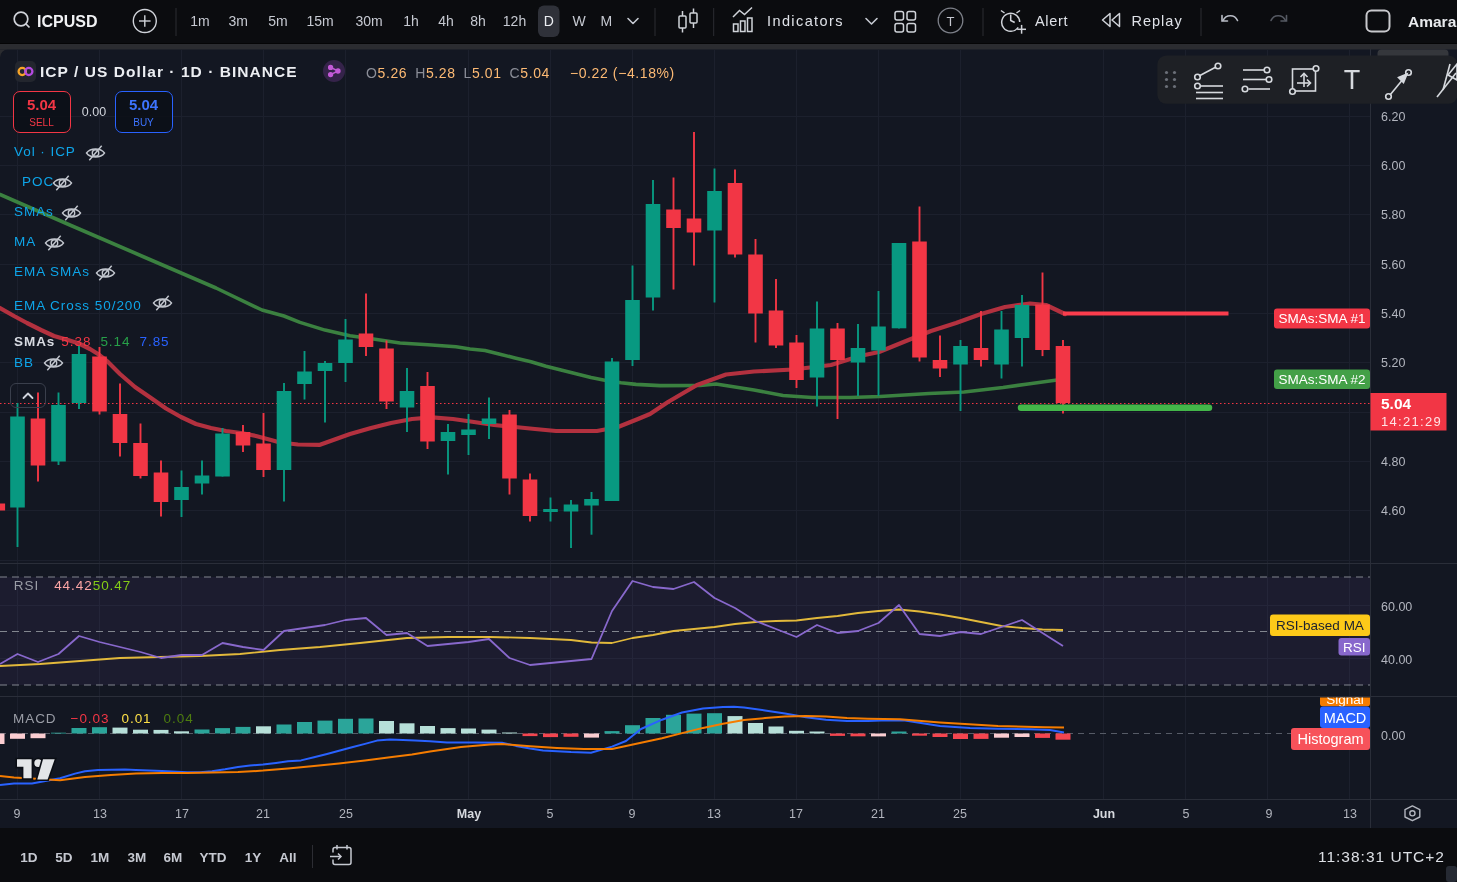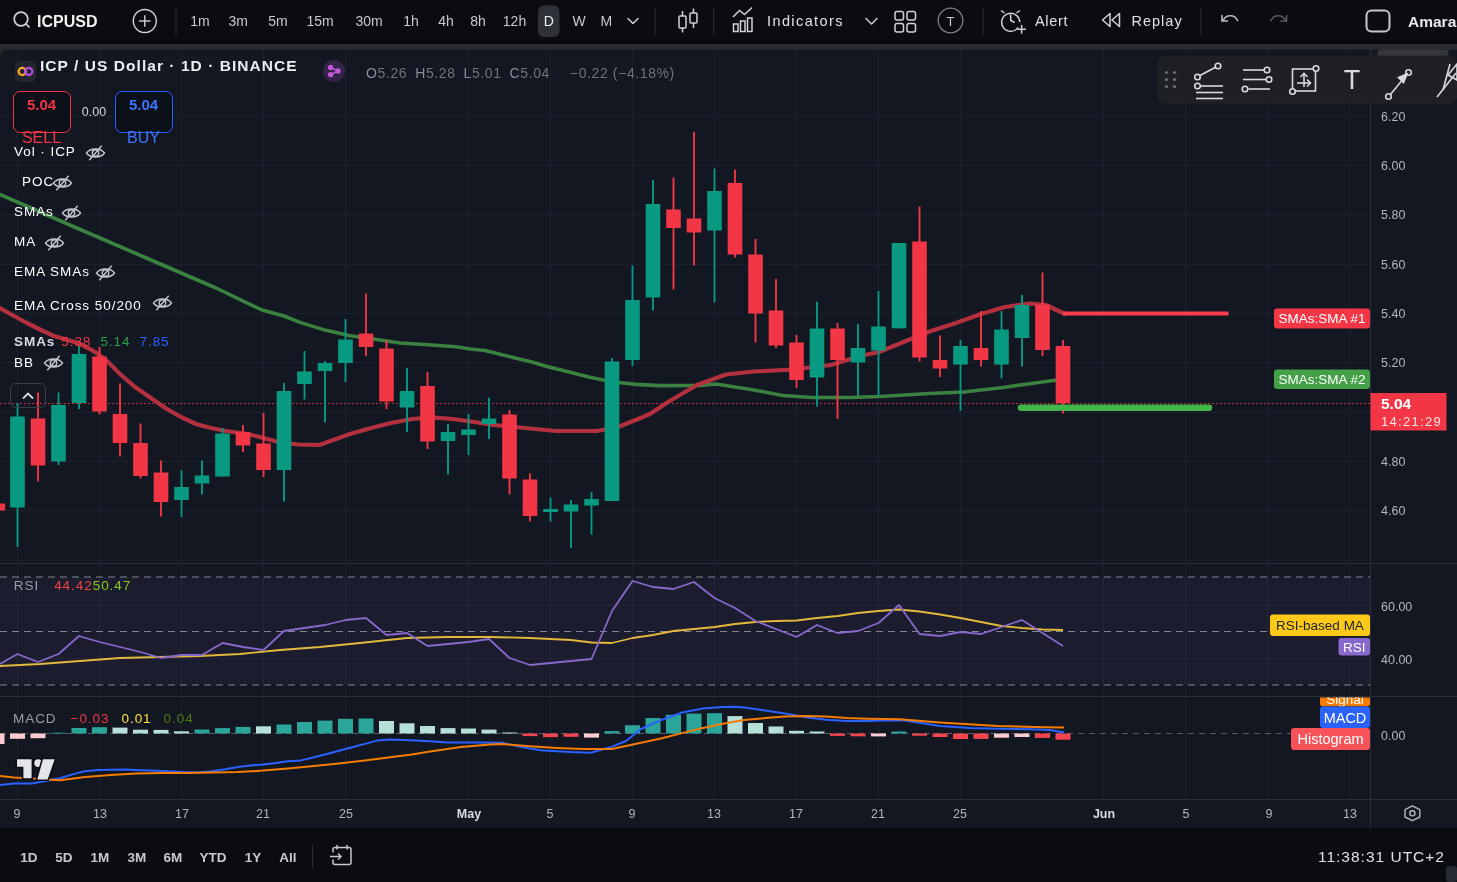--- a/index.html
+++ b/index.html
@@ -3,27 +3,27 @@
 * { margin:0; padding:0; box-sizing:border-box; }
 html,body { width:1457px; height:882px; overflow:hidden; background:#131722; }
 body, text, div { font-family:"Liberation Sans", sans-serif; }
 #app { position:relative; width:1457px; height:882px; }
 .abs { position:absolute; left:0; top:0; }
 #topbar { position:absolute; left:0; top:0; width:1457px; height:44px; background:#0b0c0f; border-bottom:1px solid #050506; }
 #botbar { position:absolute; left:0; top:828px; width:1457px; height:54px; background:#0b0c0f; }
 .ttl { position:absolute; font-size:15.5px; font-weight:700; color:#eceef2; letter-spacing:1.05px; white-space:nowrap; }
 .ohlc { position:absolute; font-size:14px; white-space:nowrap; letter-spacing:0.6px; }
 .ohlc .k { color:#8b8e98; }
-.ohlc .v { color:#737373; }
+.ohlc .v { color:#fdba74; }
 .btn { position:absolute; top:90.5px; width:58px; height:42px; border-radius:7px; background:rgba(12,15,22,0.85); text-align:center; }
 .btn .p { font-size:15px; font-weight:700; margin-top:4px; }
-.btn .t { font-size:16px; margin-top:16px; }
+.btn .t { font-size:10px; margin-top:4px; }
 .sell { left:12.5px; border:1px solid #f23645; color:#f23645; }
 .buy { left:114.5px; border:1px solid #2962ff; color:#3d74ff; }
-.lrow { position:absolute; font-size:13.5px; color:#ffffff; white-space:nowrap; letter-spacing:0.95px; }
+.lrow { position:absolute; font-size:13.5px; color:#0ea5e9; white-space:nowrap; letter-spacing:0.95px; }
 </style></head>
 <body>
 <div id="app">
 <svg class="abs" width="1457" height="882" viewBox="0 0 1457 882" font-family="Liberation Sans, sans-serif">
 <rect x="0" y="44" width="1457" height="784" fill="#131722"></rect>
 <line x1="17.5" y1="50" x2="17.5" y2="799" stroke="#1c202d" stroke-width="1" shape-rendering="crispEdges"></line>
 <line x1="99.5" y1="50" x2="99.5" y2="799" stroke="#1c202d" stroke-width="1" shape-rendering="crispEdges"></line>
 <line x1="181.5" y1="50" x2="181.5" y2="799" stroke="#1c202d" stroke-width="1" shape-rendering="crispEdges"></line>
 <line x1="263.5" y1="50" x2="263.5" y2="799" stroke="#1c202d" stroke-width="1" shape-rendering="crispEdges"></line>
 <line x1="345.5" y1="50" x2="345.5" y2="799" stroke="#1c202d" stroke-width="1" shape-rendering="crispEdges"></line>
@@ -278,21 +278,21 @@
 <rect x="1320" y="706.5" width="50" height="21.5" rx="3" fill="#2962ff"></rect>
 <text x="1345.0" y="722.5" font-size="14.5" fill="#fff" font-weight="normal" text-anchor="middle">MACD</text>
 <rect x="1291" y="728" width="79" height="22" rx="3" fill="#f7525a"></rect>
 <text x="1330.5" y="744.2" font-size="14.5" fill="#fff" font-weight="normal" text-anchor="middle">Histogram</text>
 </svg>
 <svg style="position:absolute;left:14.5px;top:60.5px" width="21" height="21" viewBox="0 0 21 21">
       <rect width="21" height="21" rx="5" fill="#23262e"></rect>
       <circle cx="7.2" cy="10.5" r="3.6" fill="none" stroke="#f7a428" stroke-width="2.3"></circle>
       <circle cx="13.8" cy="10.5" r="3.6" fill="none" stroke="#b44ae0" stroke-width="2.3"></circle>
     </svg>
-<div class="ttl" style="left:40px;top:57px">ICP / US Dollar · 1D · BINANCE</div>
+<div class="ttl" style="left:40px;top:63px">ICP / US Dollar · 1D · BINANCE</div>
 <svg style="position:absolute;left:322px;top:59px" width="24" height="24" viewBox="0 0 24 24">
       <circle cx="12" cy="12" r="11" fill="#35234a"></circle>
       <g stroke="#c45ad9" stroke-width="1.5" fill="#c45ad9">
         <circle cx="8.6" cy="8.4" r="1.9"></circle>
         <circle cx="8.6" cy="15.6" r="1.9"></circle>
         <circle cx="16" cy="12" r="1.9"></circle>
         <line x1="8.6" y1="8.4" x2="16" y2="12"></line>
         <line x1="8.6" y1="15.6" x2="16" y2="12"></line>
       </g>
     </svg>
@@ -345,21 +345,21 @@
 <div class="lrow" style="left:14px;top:334px;color:#d8dbe2;font-weight:700">SMAs<span style="color:#f23645;font-weight:400;margin-left:6px">5.38</span><span style="color:#27a049;font-weight:400;margin-left:9px">5.14</span><span style="color:#2962ff;font-weight:400;margin-left:9px">7.85</span></div>
 <div class="lrow" style="left:14px;top:354.5px">BB</div>
 <svg style="position:absolute;left:42.9px;top:354px" width="21" height="18" viewBox="0 0 21 18">
       <path d="M1.5,9 C5.5,3.6 15.5,3.6 19.5,9 C15.5,14.4 5.5,14.4 1.5,9 Z" fill="none" stroke="#c2c6ce" stroke-width="1.4"></path>
       <circle cx="10.5" cy="9" r="3.2" fill="none" stroke="#c2c6ce" stroke-width="1.4"></circle>
       <line x1="4.3" y1="16.3" x2="16.7" y2="1.7" stroke="#c2c6ce" stroke-width="1.4"></line>
     </svg>
 <div style="position:absolute;left:9.5px;top:383px;width:36px;height:25px;border:1px solid #3a3f4c;border-radius:6px;box-sizing:border-box"><svg width="34" height="23" viewBox="0 0 34 23">
         <polyline points="12.5,14 17,9.5 21.5,14" fill="none" stroke="#cfd3dc" stroke-width="1.8" stroke-linecap="round" stroke-linejoin="round"></polyline>
       </svg></div>
-<div class="lrow" style="left:13.8px;top:577.5px;color:#9a9da6">RSI<span style="color:#ef4444;margin-left:15px">44.42</span><span style="color:#84cc16;margin-left:0">50.47</span></div>
+<div class="lrow" style="left:13.8px;top:577.5px;color:#9a9da6">RSI<span style="color:#fca5a5;margin-left:15px">44.42</span><span style="color:#84cc16;margin-left:0">50.47</span></div>
 <div class="lrow" style="left:13px;top:711px;color:#9a9da6">MACD<span style="color:#f23645;margin-left:14px">−0.03</span><span style="color:#fde047;margin-left:12px">0.01</span><span style="color:#4d7c0f;margin-left:12px">0.04</span></div>
 <svg style="position:absolute;left:12px;top:753px" width="50" height="32" viewBox="0 0 50 32">
       <g fill="#e3e5e8" stroke="#0b0e15" stroke-width="3.2" paint-order="stroke">
         <path d="M5,6.3 h14.6 v19 h-8.2 v-11.5 h-6.4 Z"></path>
         <circle cx="26.2" cy="10.1" r="3.9"></circle>
         <polygon points="31,6.3 42.7,6.3 35.6,26.4 25.3,26.4"></polygon>
       </g>
     </svg>
 <svg class="abs" width="1457" height="882" viewBox="0 0 1457 882" style="pointer-events:none">
 <rect x="0" y="44" width="1457" height="5.5" fill="#2b2c30"></rect>

